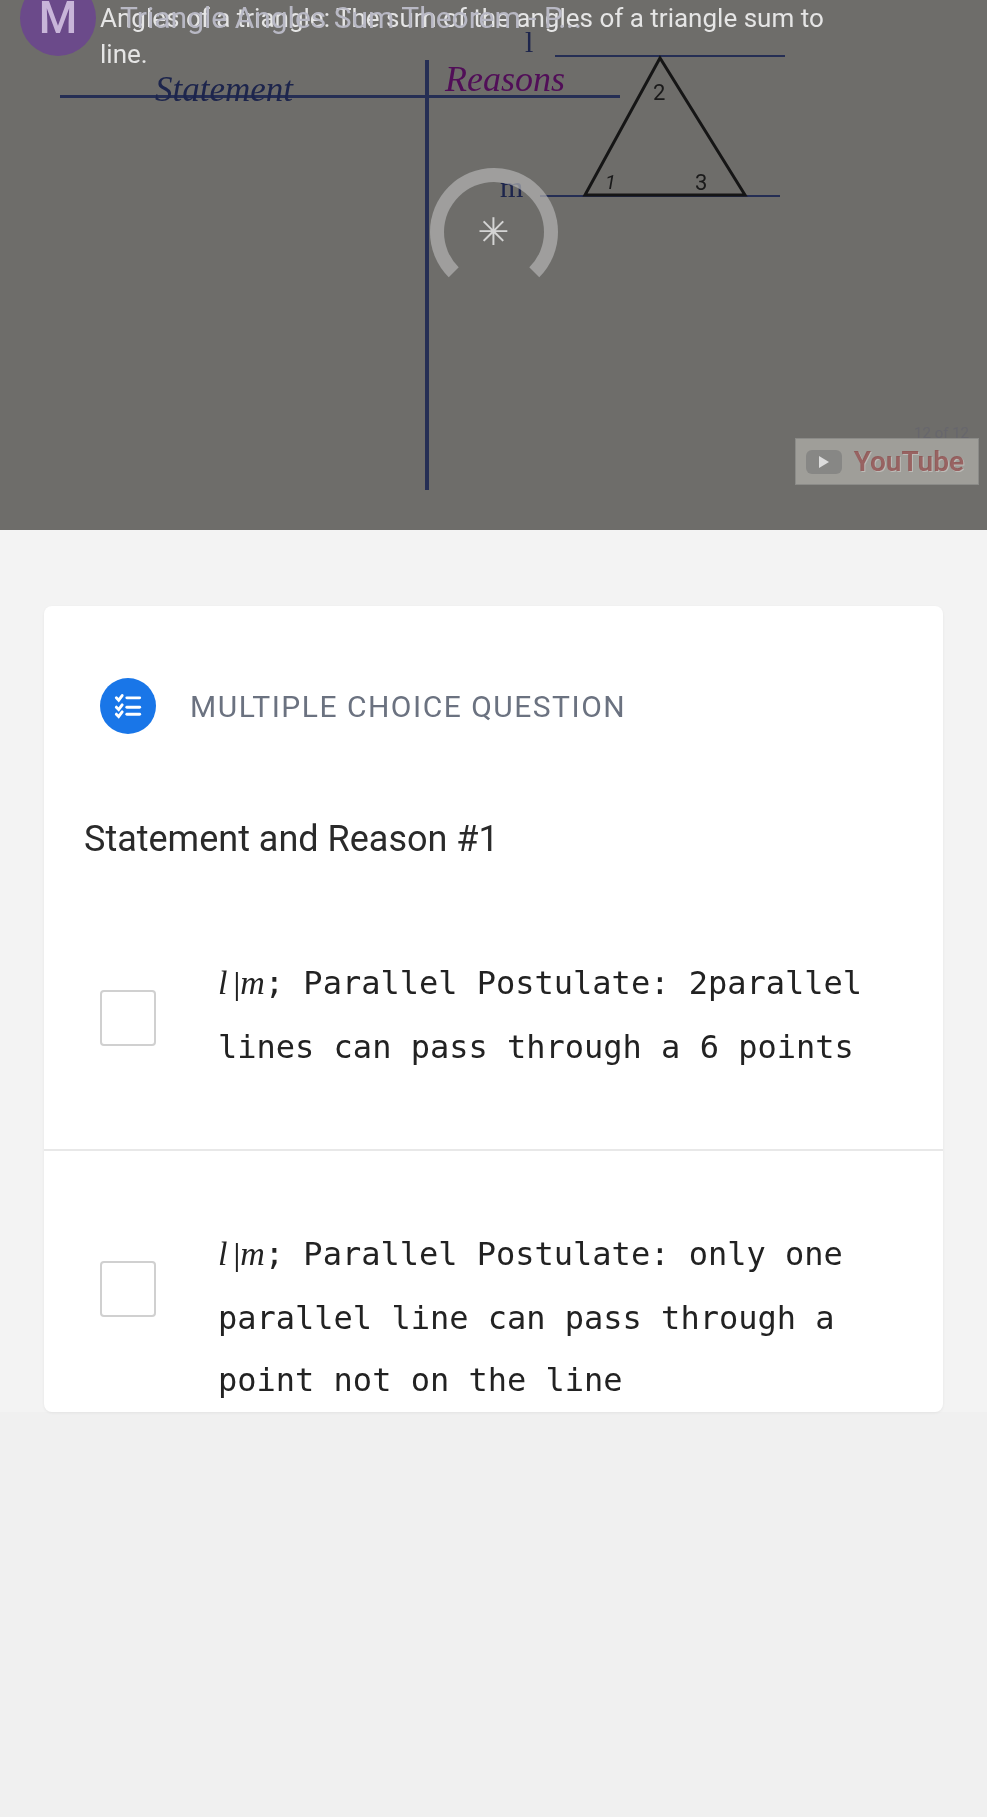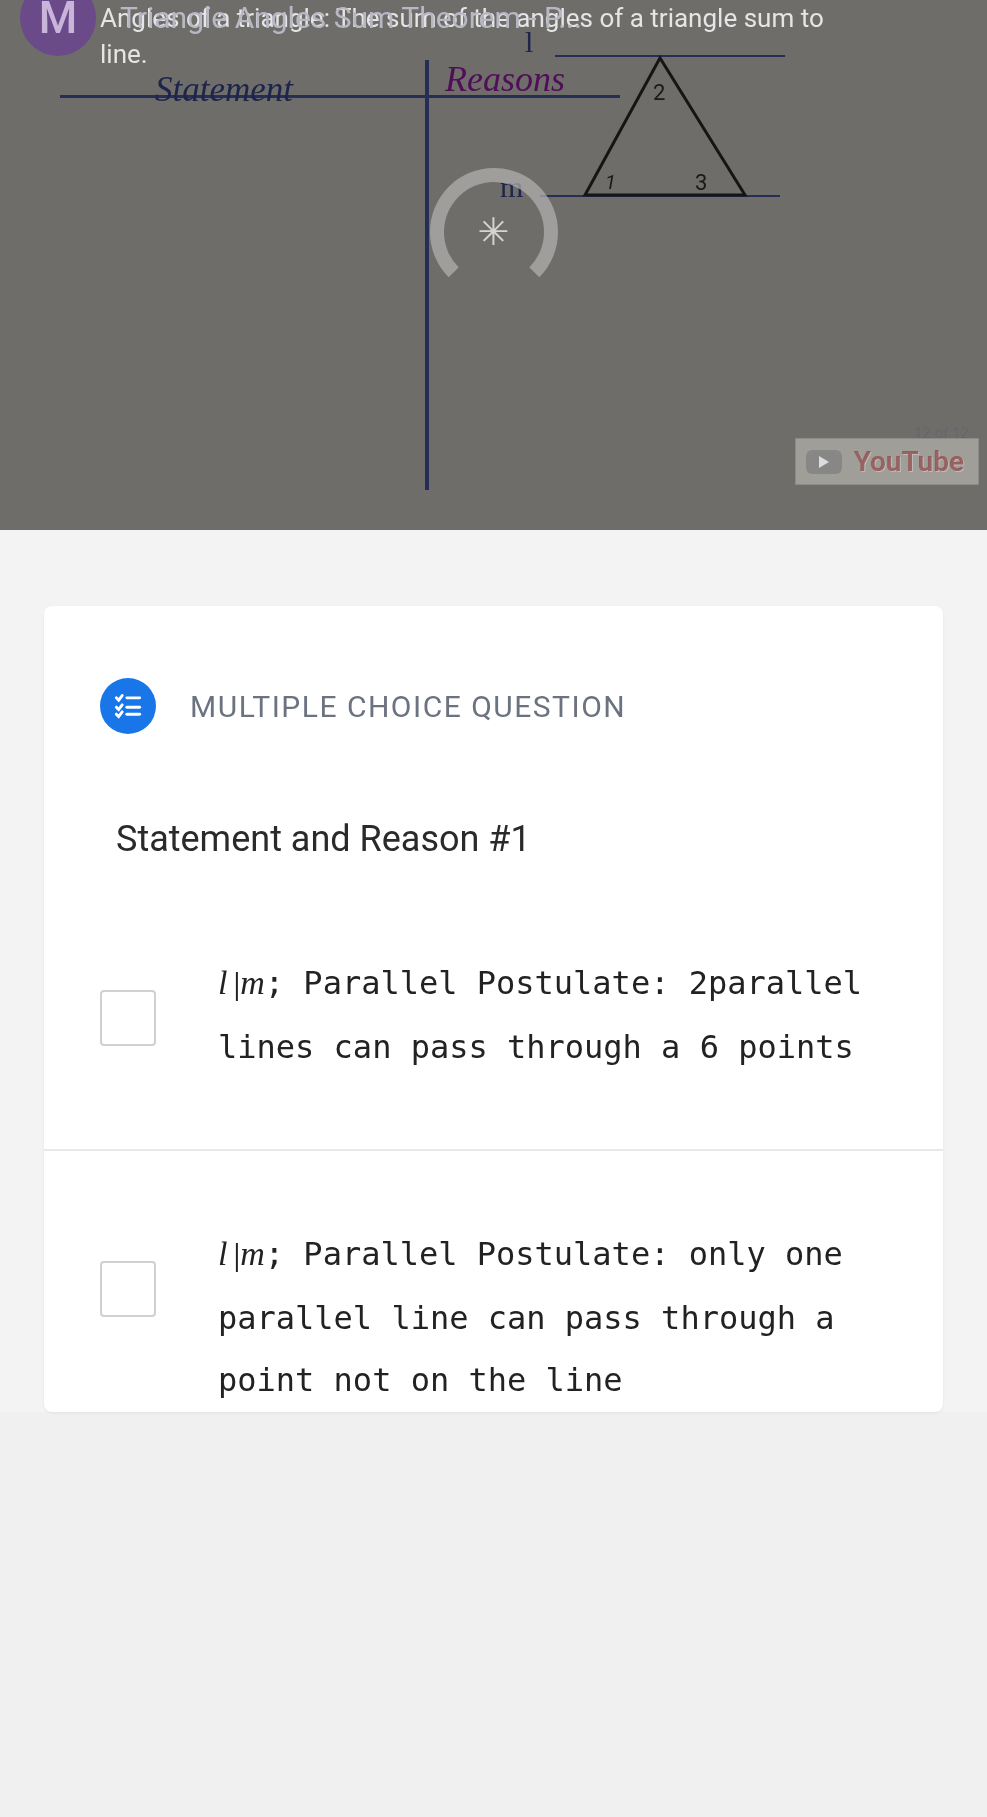--- a/index.html
+++ b/index.html
@@ -247,21 +247,21 @@
       width: 28px;
       height: 28px;
     }
     .mc-label {
       color: #6b7280;
       font-size: 30px;
       letter-spacing: 1.5px;
       font-weight: 400;
     }
     .question-title {
-      padding: 84px 70px 80px 72px;
+      padding: 84px 70px 80px 40px;
       font-size: 36px;
       color: #2a2a2a;
       font-weight: 400;
     }
     .choice-row {
       display: flex;
       align-items: flex-start;
       gap: 62px;
       padding: 56px 60px 56px 56px;
       border-top: 1px solid #e6e6e6;

